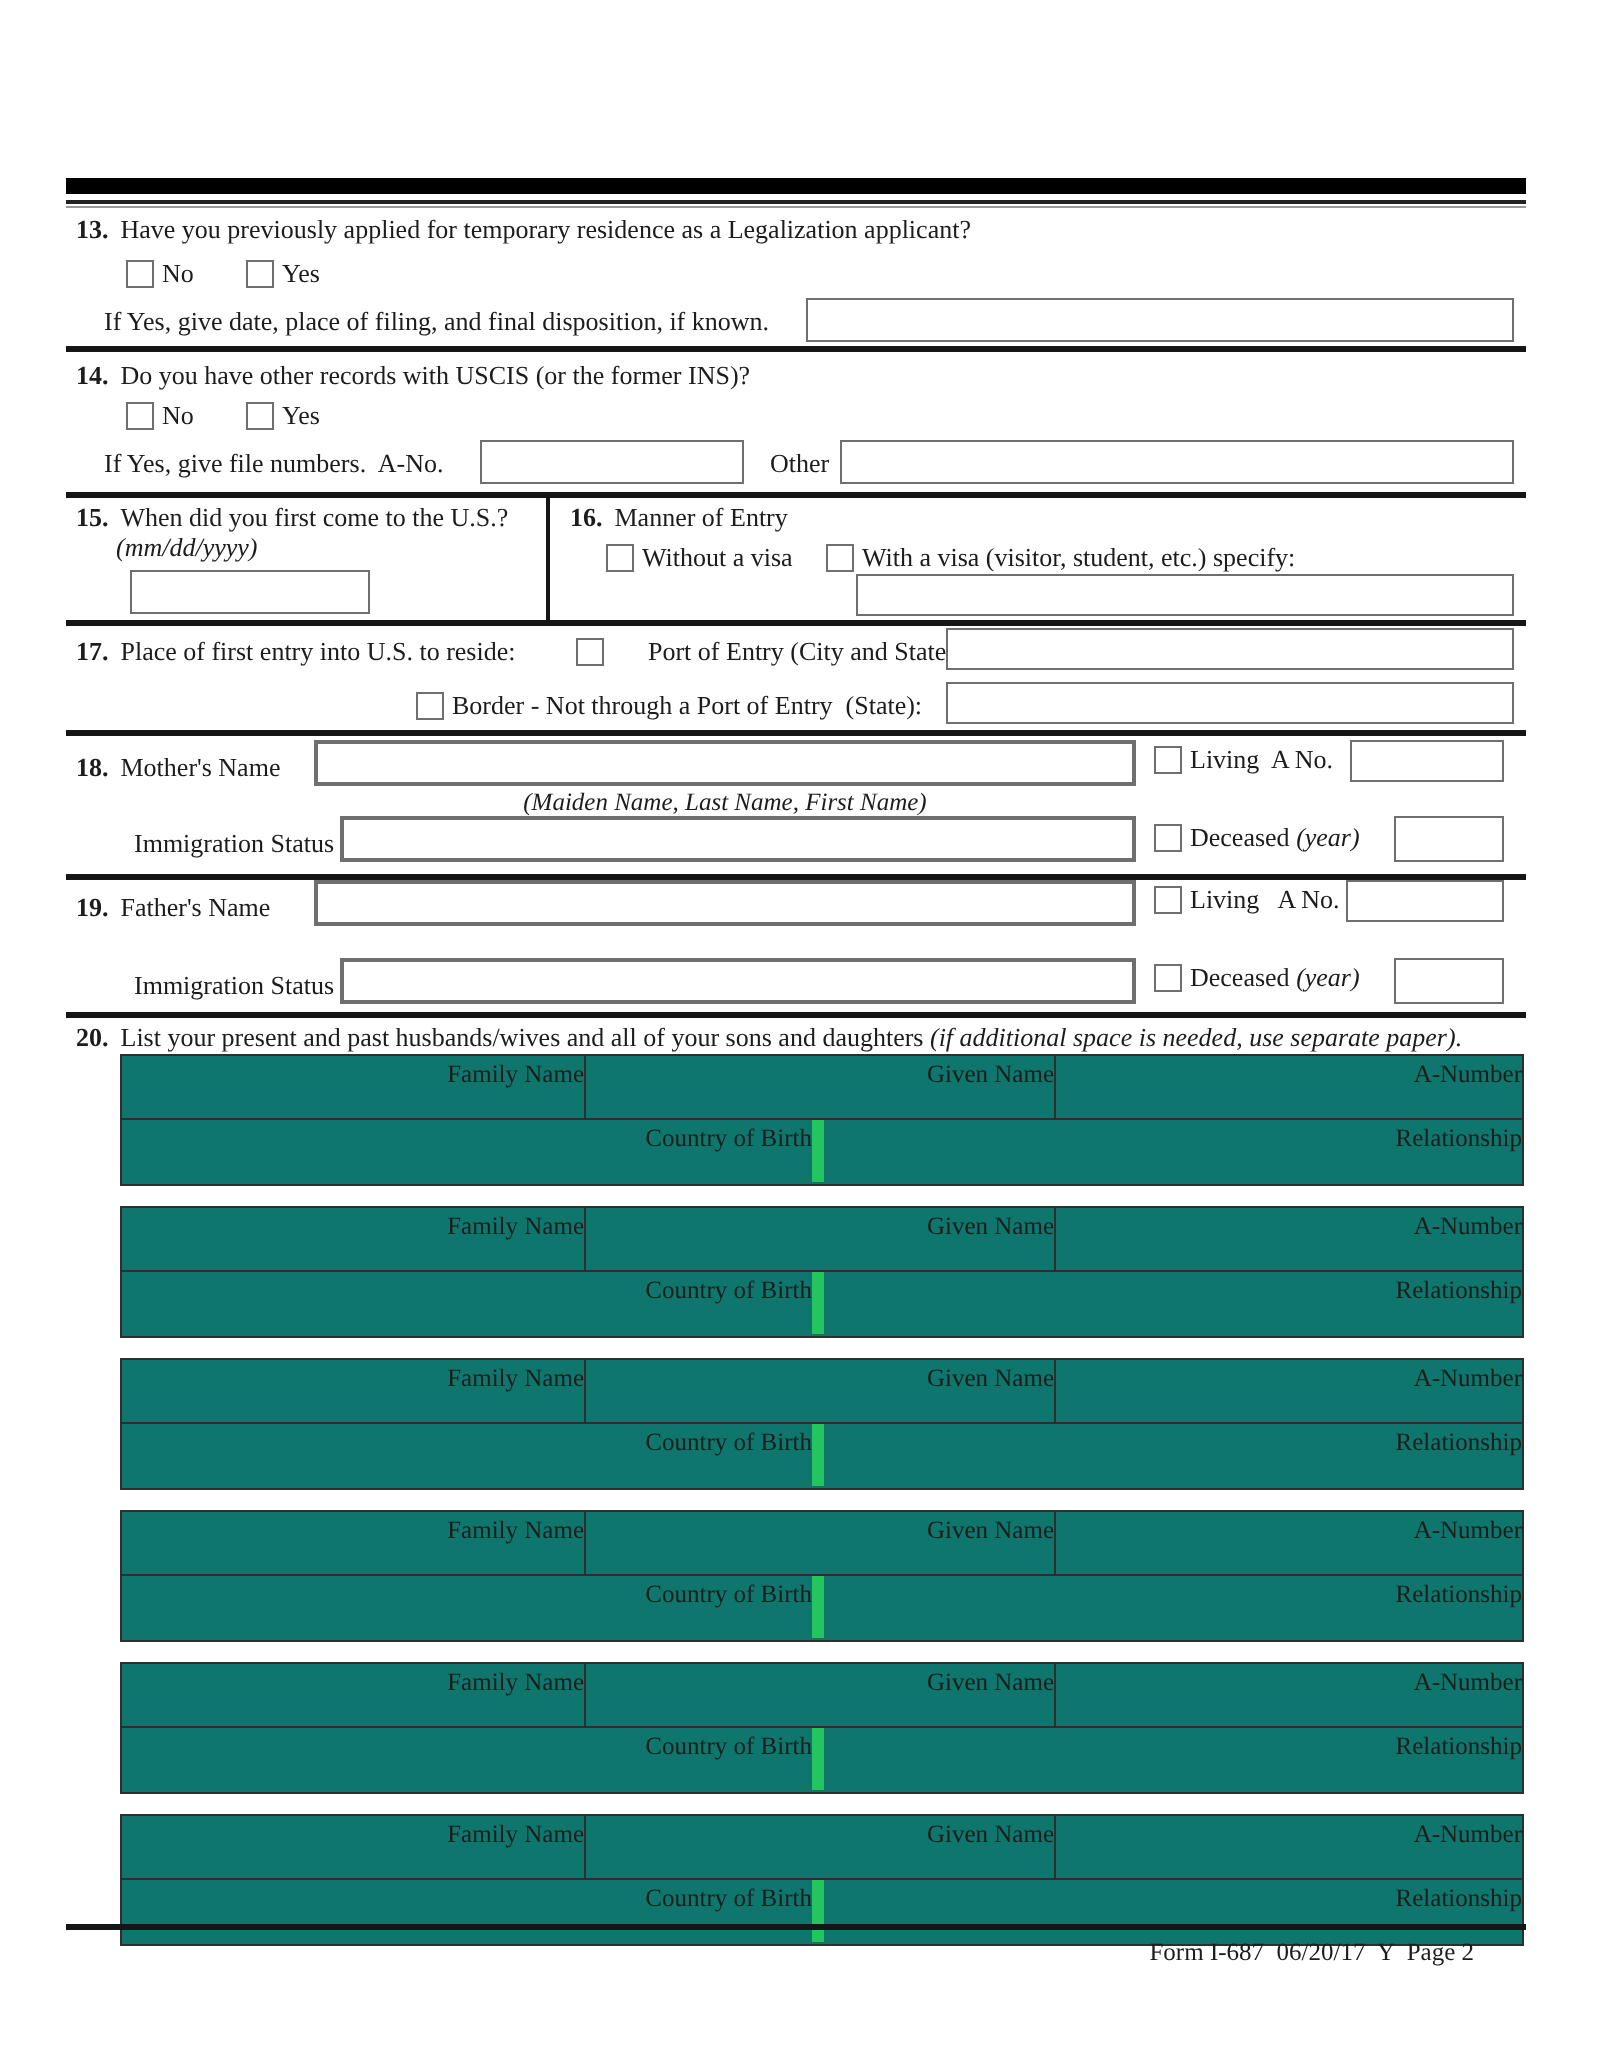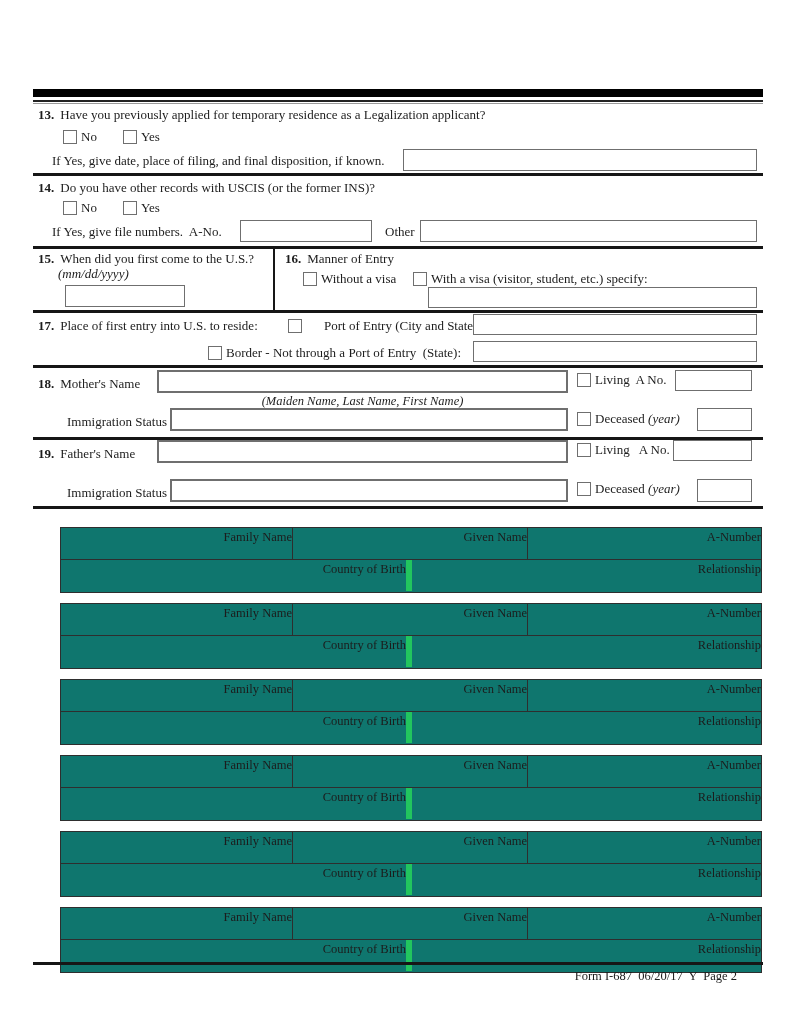--- a/index.html
+++ b/index.html
@@ -112,20 +112,21 @@
   <span class="cb" style="left:577px; top:443px;"></span>
   <div class="lbl" style="left:595px; top:442px;">Living   A No.</div>
   <input class="fld" style="left: 673px; top: 440px; width: 79px; height: 21px;" value="">
   <div class="lbl" style="left:67px; top:485px;">Immigration Status</div>
   <input class="fld" style="left: 170px; top: 479px; width: 398px; height: 23px; border-width: 2px;" value="">
   <span class="cb" style="left:577px; top:482px;"></span>
   <div class="lbl" style="left:595px; top:481px;"><span>Deceased </span><span class="it">(year)</span></div>
   <input class="fld" style="left: 697px; top: 479px; width: 55px; height: 23px;" value="">
   <div class="rule-thick" style="top:506px;"></div>
 
+  <div class="lbl" style="left:38px; top:511px;"><span class="qnum">20.</span><span>List your present and past husbands/wives and all of your sons and daughters </span><span class="it">(if additional space is needed, use separate paper).</span></div>
 
   <div id="family-table">
       <div class="entry">
       <div class="row1">
         <div class="cell c-family"><span>Family Name</span></div>
         <div class="cell c-given"><span>Given Name</span></div>
         <div class="cell c-anum"><span>A-Number</span></div>
       </div>
       <div class="row2">
         <div class="cell c-country"><span>Country of Birth</span></div>

